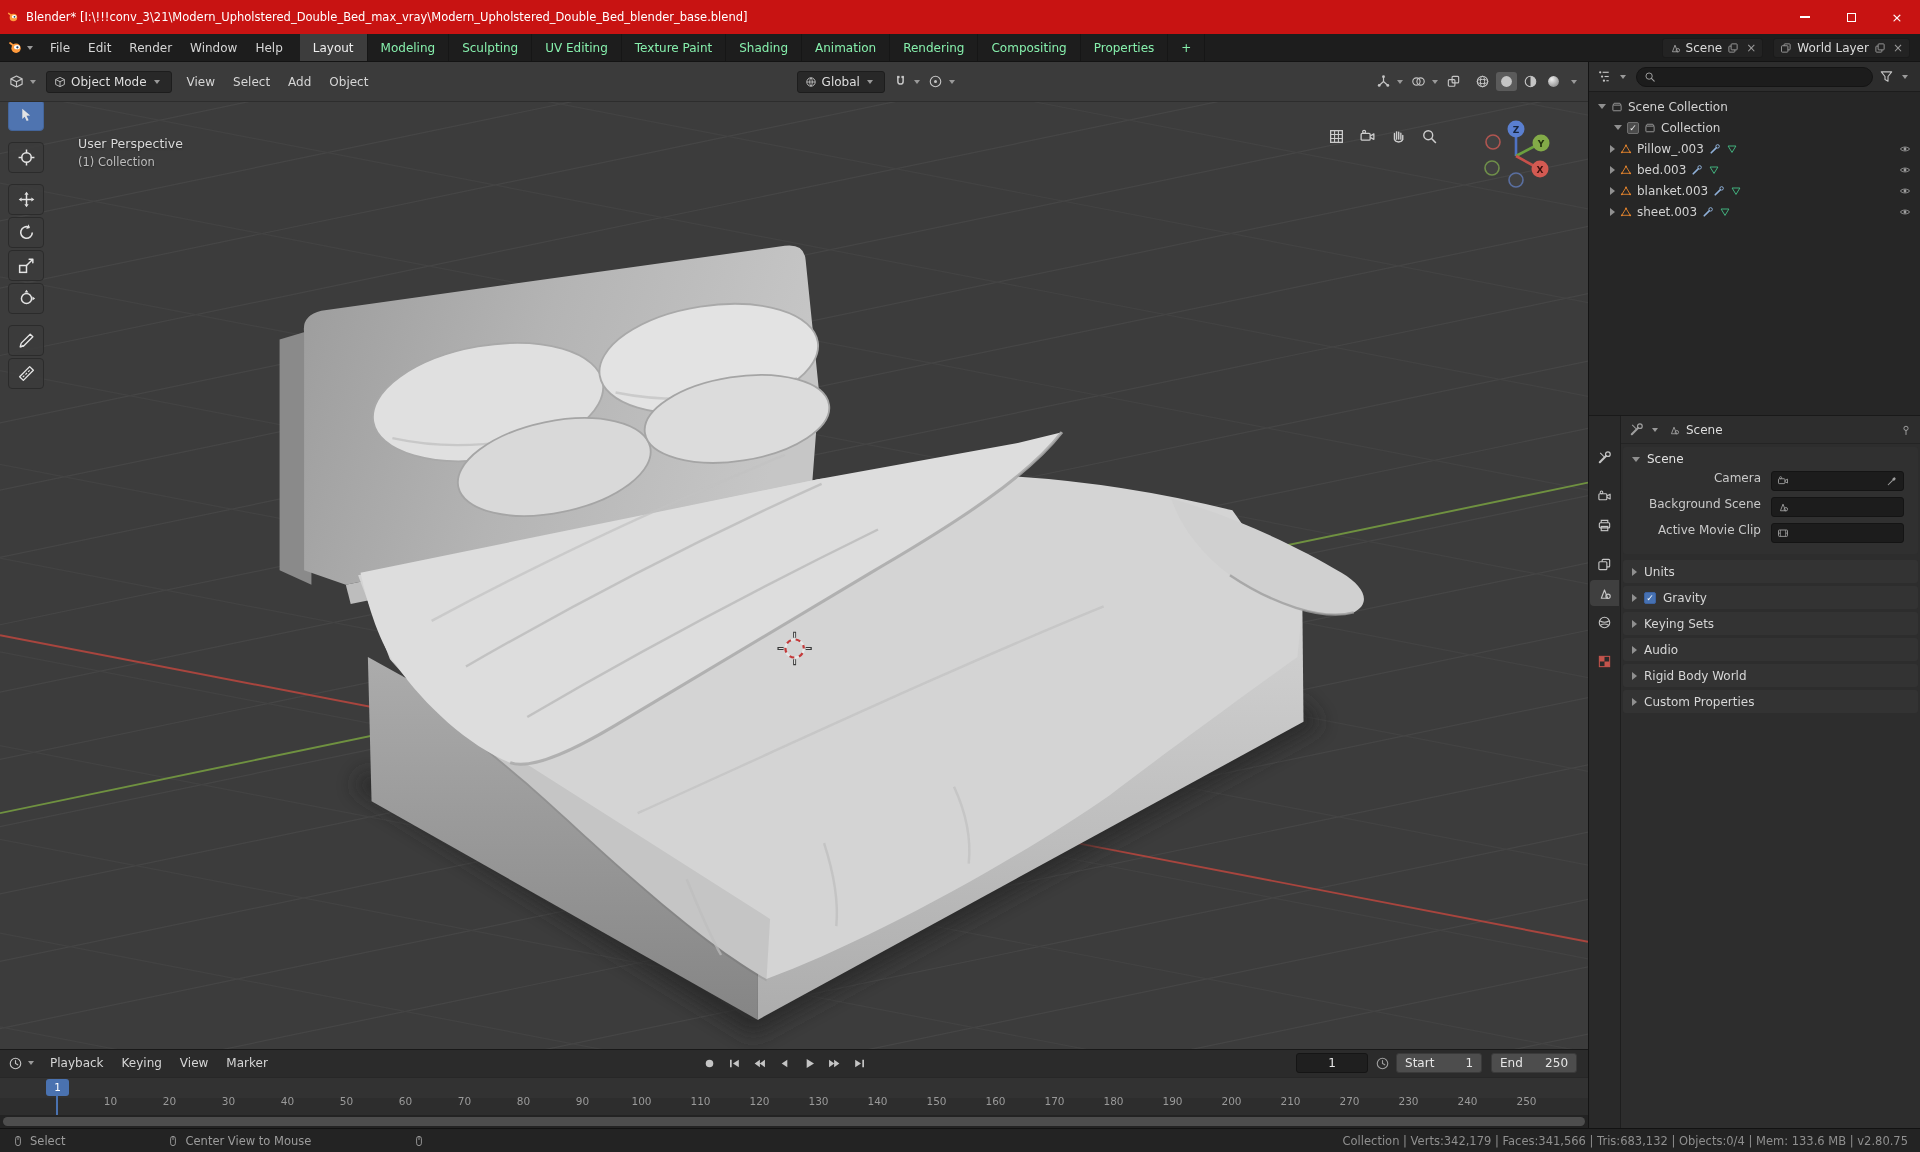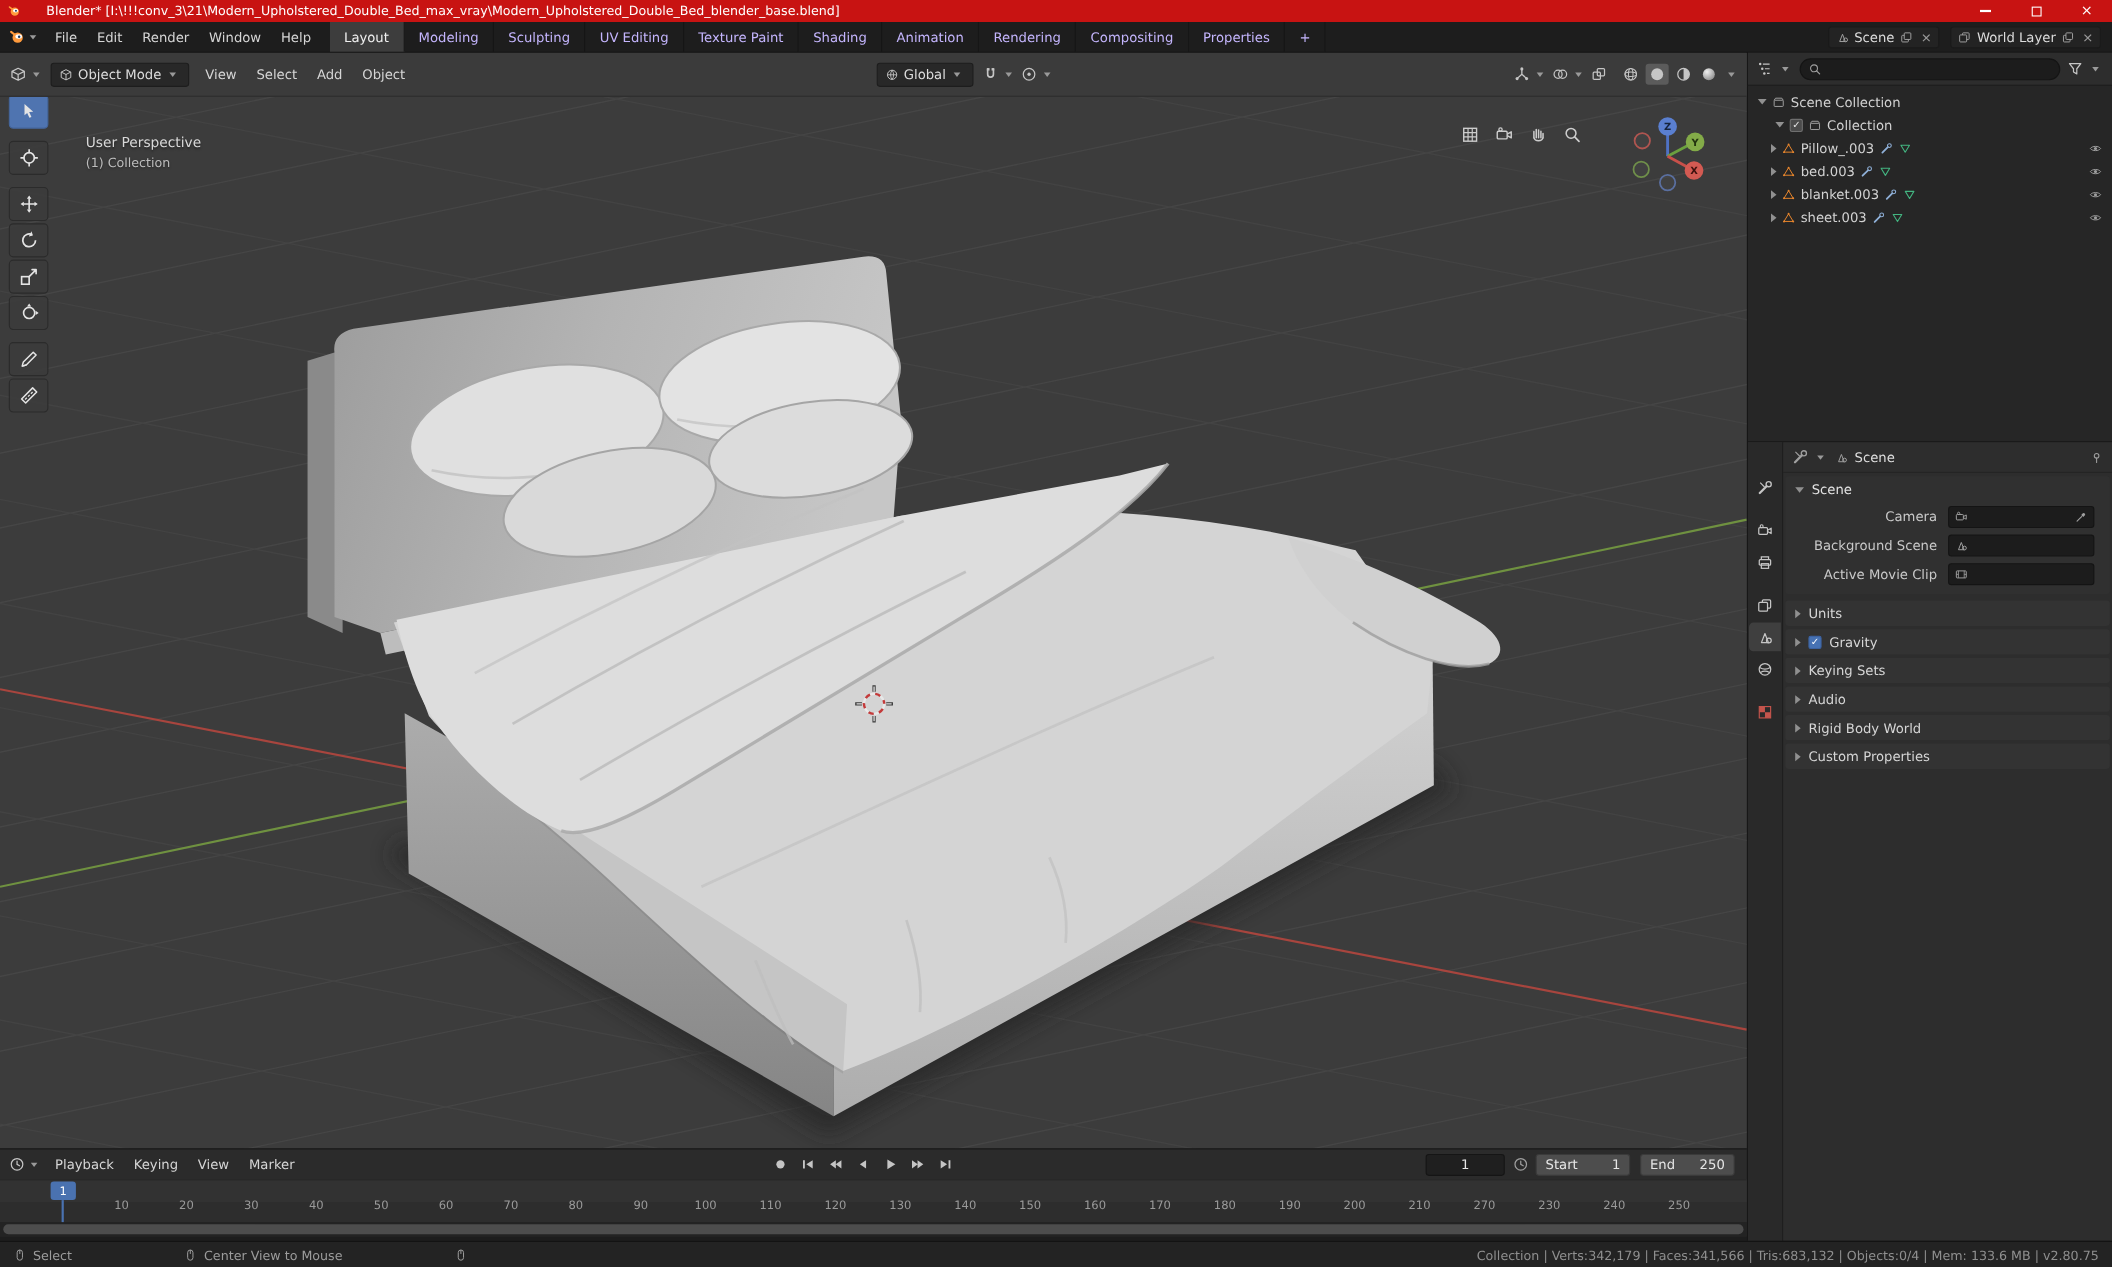--- a/index.html
+++ b/index.html
@@ -8,33 +8,33 @@
 .window{width:1920px;height:1152px;display:flex;flex-direction:column;background:#1d1d1d}
 .spacer{flex:1}
 .i{width:15px;height:15px;flex:0 0 auto;color:#c5c5c5}
 .i12{width:12px;height:12px;flex:0 0 auto;color:#c5c5c5}
 .dim{color:#9f9f9f}
 .c-orange{color:#e8862d}.c-blue{color:#8fb0d8}.c-teal{color:#43b581}.c-red{color:#c4544c}
 .tr-r{width:0;height:0;border-left:5px solid #909090;border-top:4px solid transparent;border-bottom:4px solid transparent;flex:0 0 auto}
 .tr-d{width:0;height:0;border-top:5px solid #909090;border-left:4px solid transparent;border-right:4px solid transparent;flex:0 0 auto}
 .chev{width:0;height:0;border-top:4px solid #9a9a9a;border-left:3.5px solid transparent;border-right:3.5px solid transparent;margin:0 4px 0 2px;flex:0 0 auto}
 
-.titlebar{height:20px;background:#c81312;display:flex;align-items:center;gap:23px;padding-left:7px;color:#fff;font-size:11.5px;flex:0 0 auto}
+.titlebar{height:34px;background:#c81312;display:flex;align-items:center;gap:7px;padding-left:7px;color:#fff;font-size:11.5px;flex:0 0 auto}
 .title-text{white-space:nowrap;overflow:hidden}
 .win-controls{margin-left:auto;display:flex;height:100%}
 .win-btn{width:46px;display:flex;align-items:center;justify-content:center;color:#fff;font-size:13px}
 .min-glyph{width:10px;height:2px;background:#fff;display:block}
 .max-glyph{width:9px;height:9px;border:1.5px solid #fff;display:block}
 
 .topbar{height:28px;background:#1d1d1d;border-bottom:1px solid #141414;display:flex;align-items:stretch;flex:0 0 auto}
 .menus{display:flex;align-items:center}
 .menu-item{padding:0 9px;color:#d6d6d6;white-space:nowrap}
 .topbar .logo-wrap{display:flex;align-items:center;padding:0 4px 0 8px;gap:2px}
 .ws-tabs{display:flex;align-items:stretch;margin-left:8px}
-.ws-tab{display:flex;align-items:center;padding:0 13px;color:#c4b5fd;border-right:1px solid #161616;white-space:nowrap}
+.ws-tab{display:flex;align-items:center;padding:0 13px;color:#86efac;border-right:1px solid #161616;white-space:nowrap}
 .ws-tab.active{background:#3d3d3d;color:#efefef}
 .top-right{margin-left:auto;display:flex;align-items:center;gap:10px;padding-right:10px}
 .id-widget{display:flex;align-items:center;gap:5px;background:#232323;border:1px solid #1a1a1a;border-radius:3px;height:20px;padding:0 6px;color:#dcdcdc}
 .x-btn{color:#9a9a9a;font-size:12px;padding-left:2px}
 
 .main{flex:1;display:flex;min-height:0}
 .left-col{width:1588px;display:flex;flex-direction:column}
 .viewport{height:996px;position:relative;background:#3c3c3c;overflow:hidden}
 .vp-header{position:relative;z-index:6;height:40px;background:#3b3b3b;border-bottom:1px solid #2d2d2d;display:flex;align-items:center;padding:0 7px;gap:2px}
 .dd{display:flex;align-items:center;gap:5px;background:#282828;border:1px solid #1d1d1d;border-radius:3px;height:22px;padding:0 7px;margin:0 4px;color:#dedede;white-space:nowrap}
@@ -81,21 +81,21 @@
 .cb.blue{background:#4772b3;border-color:#3c62a0;color:#fff}
 .properties{flex:1;display:flex;background:#2d2d2d;border-top:1px solid #191919;min-height:0}
 .props-tabs{width:32px;background:#292929;border-right:1px solid #1e1e1e;padding-top:28px;display:flex;flex-direction:column;align-items:center;gap:3px}
 .props-tab{width:29px;height:26px;display:flex;align-items:center;justify-content:center;border-radius:4px 0 0 4px;color:#b9b9b9}
 .props-tab.active{background:#3f3f3f;color:#ececec}
 .props-tab.gap{margin-top:10px}
 .props-main{flex:1;display:flex;flex-direction:column;min-width:0}
 .props-header{height:28px;display:flex;align-items:center;gap:6px;padding:0 8px;border-bottom:1px solid #242424;color:#dedede}
 .panel-open{margin:3px 2px;background:#303030;border-radius:3px;padding-bottom:5px}
 .panel-head{height:24px;display:flex;align-items:center;gap:7px;padding:0 9px;color:#e2e2e2}
-.field-row{height:26px;display:flex;align-items:center}
+.field-row{height:26px;display:flex;}
 .field-label{width:148px;text-align:right;padding-right:10px;color:#c9c9c9;white-space:nowrap}
 .field-box{flex:1;margin-right:14px;height:20px;background:#1c1c1c;border:1px solid #141414;border-radius:3px;display:flex;align-items:center;gap:4px;padding:0 5px}
 .panel-section{margin:3px 2px 0;background:#333;border-radius:3px;height:23px;display:flex;align-items:center;gap:7px;padding:0 9px;color:#d6d6d6}
 
 .statusbar{height:24px;background:#232323;border-top:1px solid #121212;display:flex;align-items:center;gap:6px;padding:0 12px;color:#9c9c9c;font-size:11.5px;flex:0 0 auto}
 .sb-gap{width:90px}
 .sb-stats{color:#8f8f8f;white-space:nowrap}
 </style>
 </head>
 <body>

